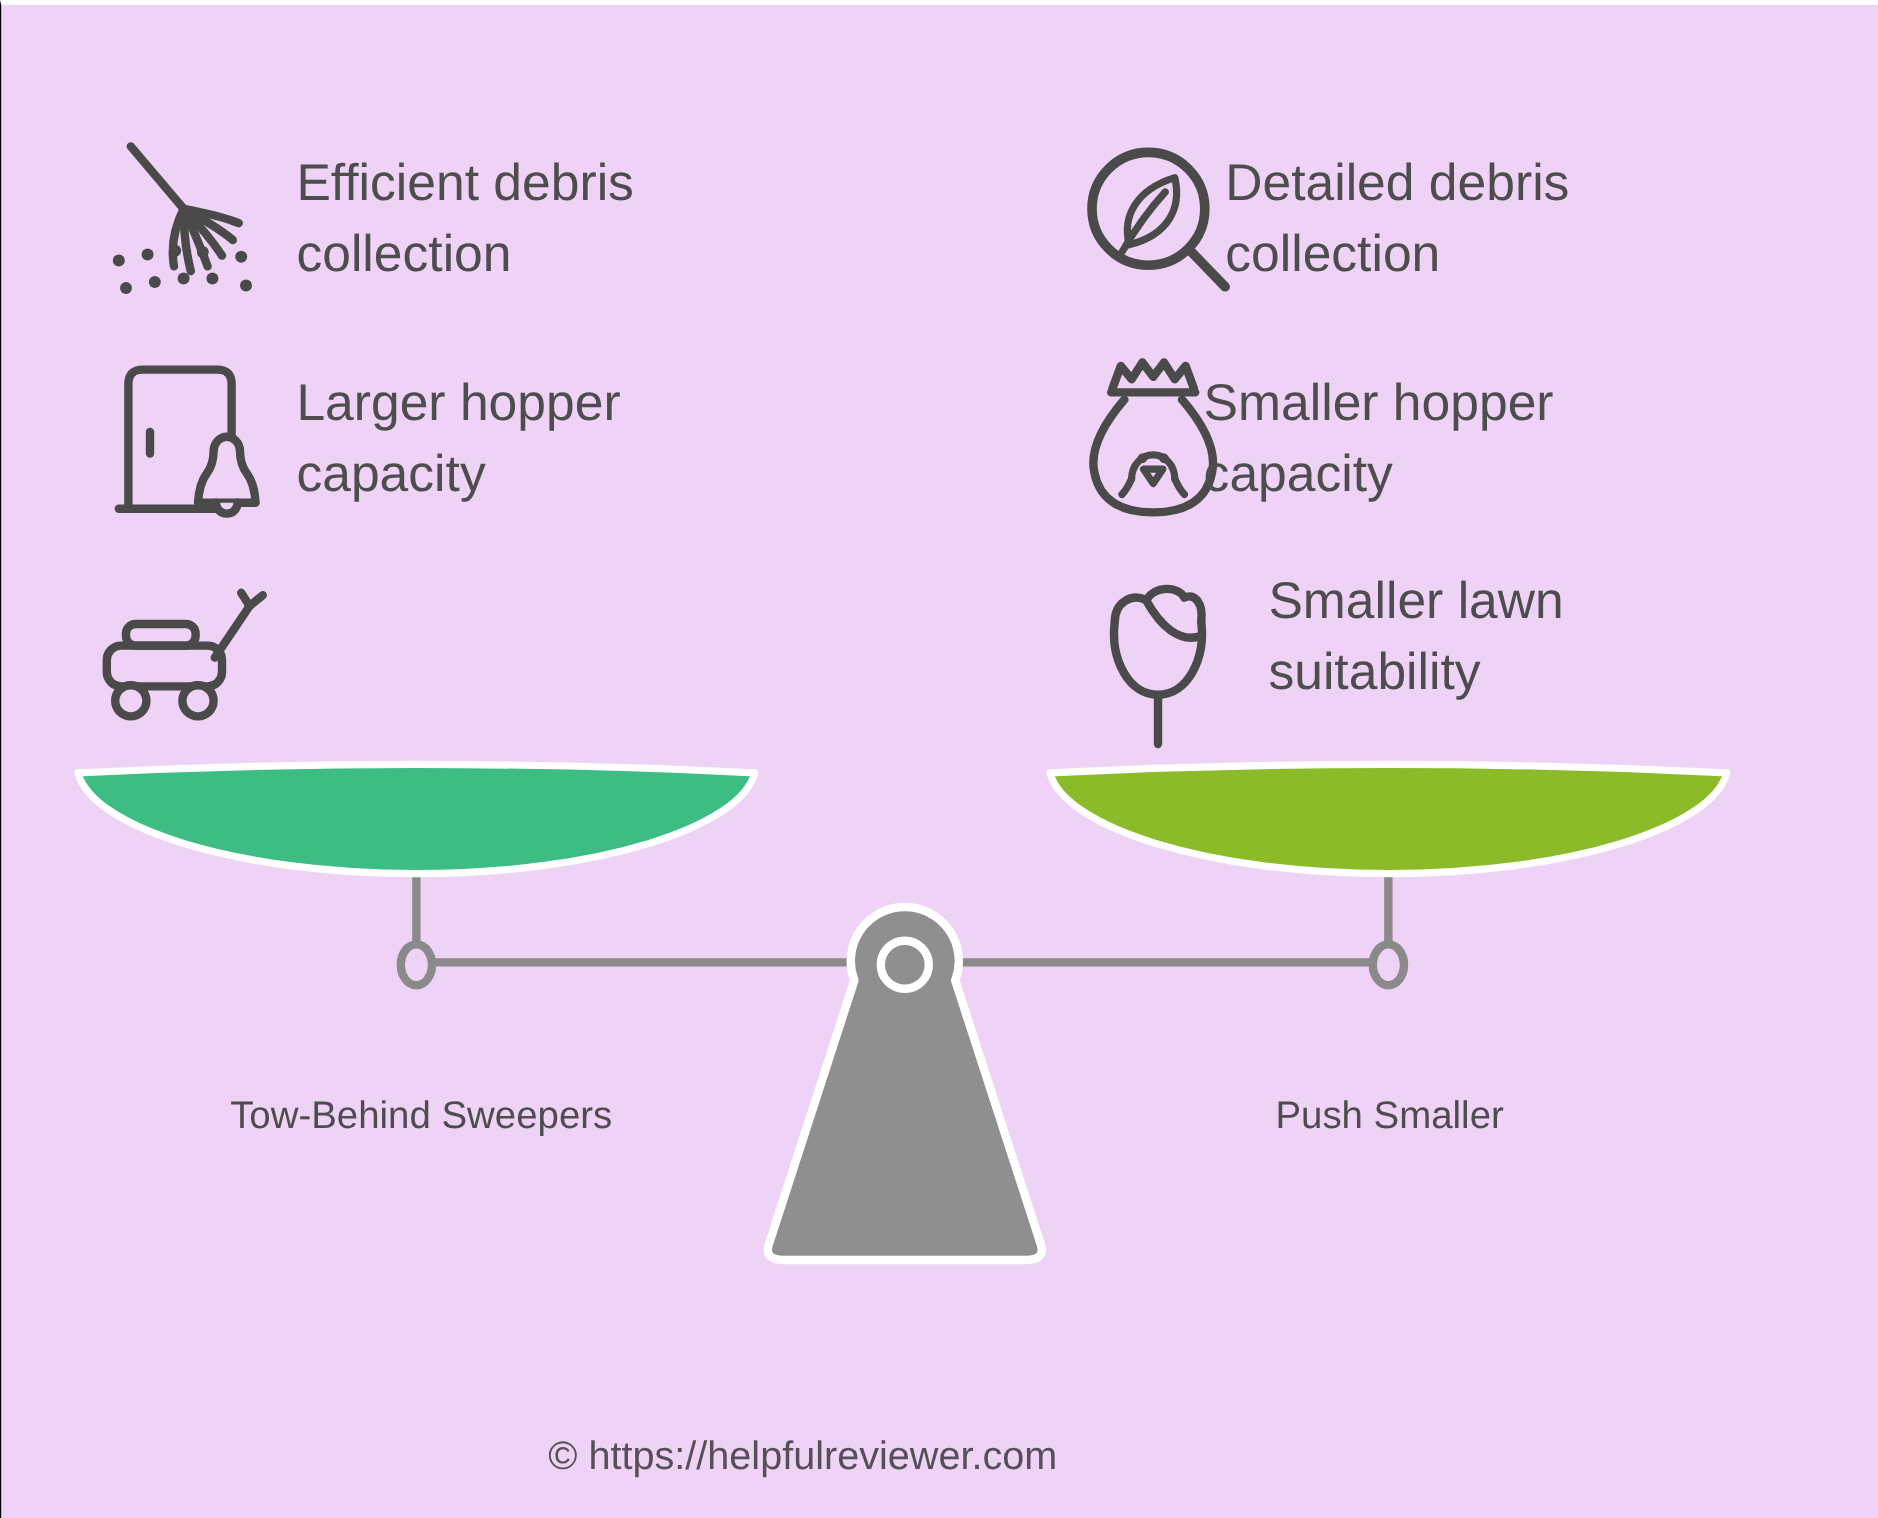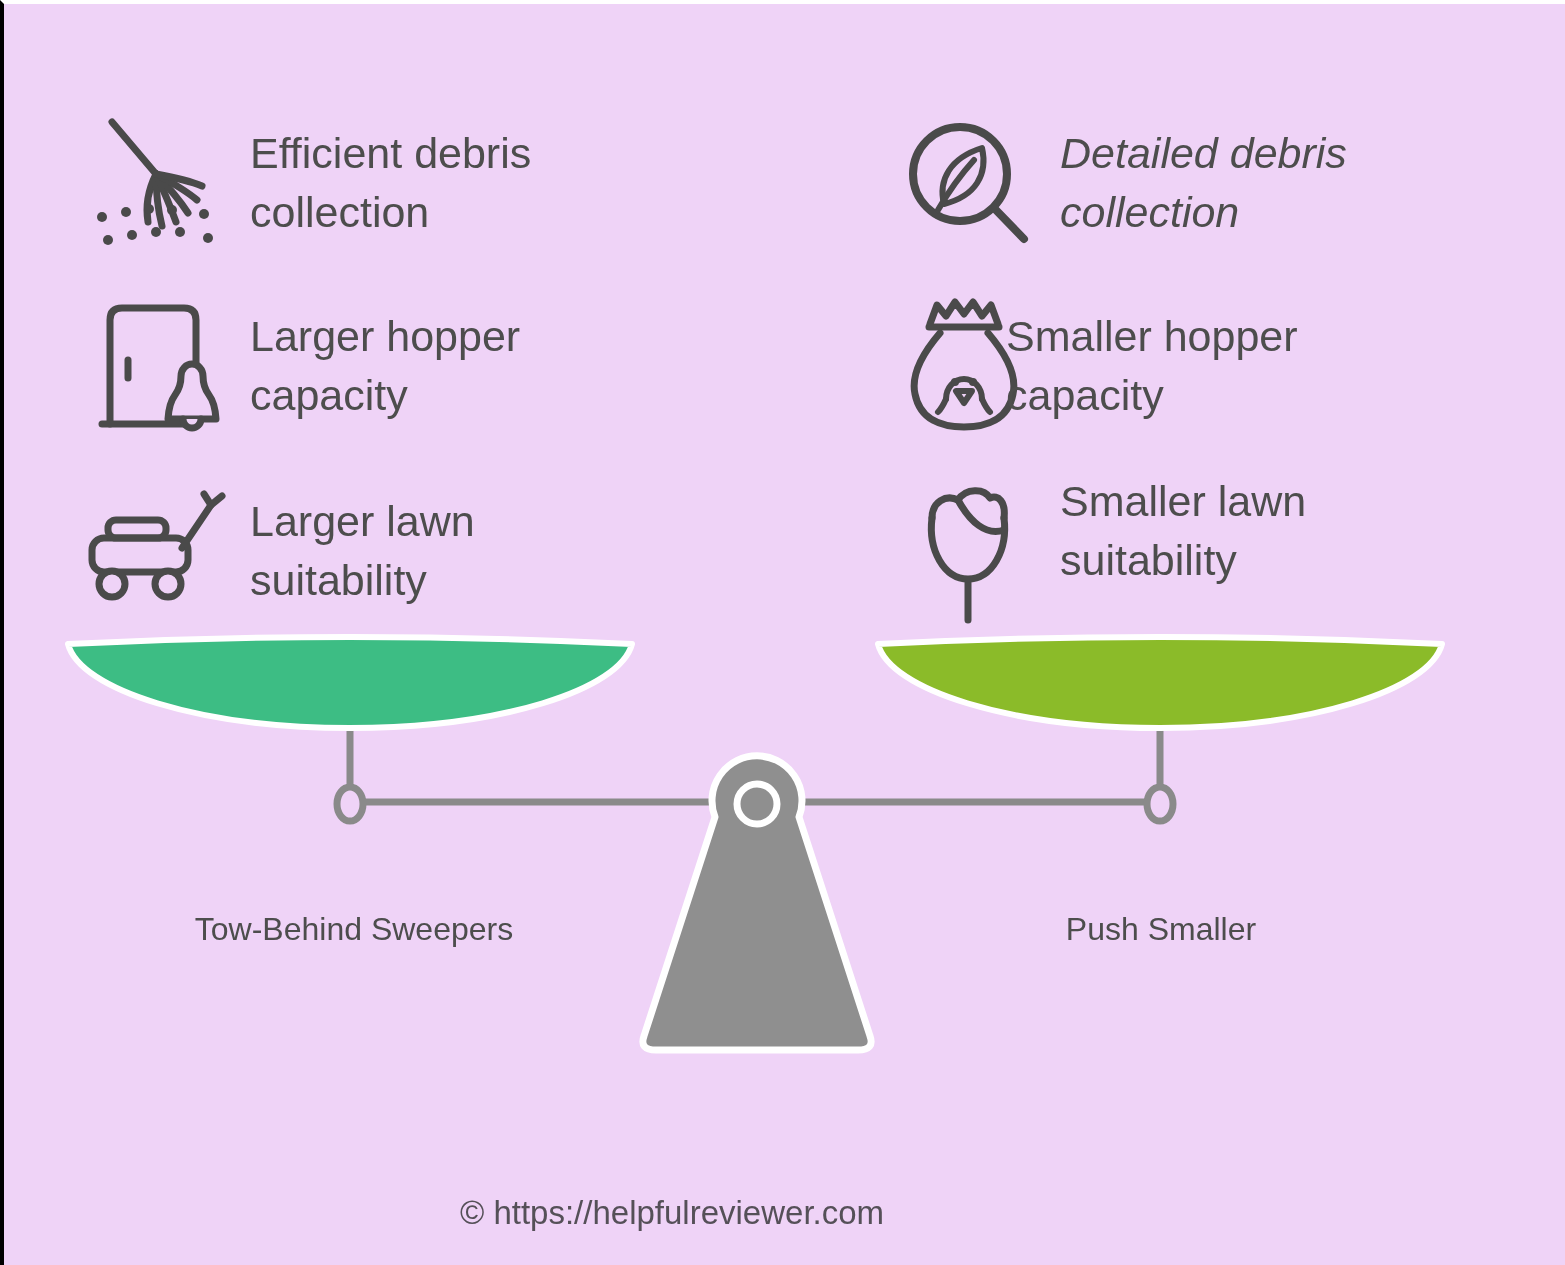--- a/index.html
+++ b/index.html
@@ -2,21 +2,21 @@
 <html><head>
 <meta charset="utf-8">
 <style>
   html, body { margin: 0; padding: 0; background: #ffffff; }
   .canvas {
     position: relative;
     width: 1565px;
     height: 1265px;
     background: #efd3f7;
     border-top: 4px solid #ffffff;
-    border-left: 4px solid #000000;
+    border-left: 1px solid #000000;
     box-sizing: border-box;
     font-family: "Liberation Sans", sans-serif;
     color: #4d4d4d;
     overflow: hidden;
   }
   .abs { position: absolute; }
   .feature-label {
     font-size: 43px;
     line-height: 59px;
     color: #4d4d4d;
@@ -109,35 +109,34 @@
         <path d="M 118 6 L 125 17 L 136 8"></path>
         <rect x="6" y="50" width="96" height="34" rx="12"></rect>
         <rect x="22" y="32" width="58" height="18" rx="8"></rect>
       </g>
       <g class="icon-stroke mask-fill">
         <circle cx="26" cy="96" r="13"></circle>
         <circle cx="82" cy="96" r="13"></circle>
       </g>
     </svg>
   </div>
-  <div class="abs feature-label" style="left:246px; top:488px;">Larger lawn suitability</div>
 
   <div class="abs" style="left:900px; top:114px;">
     <svg width="128" height="130" viewBox="0 0 128 130">
       <g class="icon-stroke" style="stroke-width:8;">
         <circle cx="56" cy="56" r="47"></circle>
         <line x1="90" y1="90" x2="120" y2="121"></line>
       </g>
       <g class="icon-stroke" style="stroke-width:6;">
         <path d="M 40 86 C 34 62 46 40 78 30 C 84 56 72 78 40 86 Z"></path>
         <path d="M 34 92 Q 50 64 70 42"></path>
       </g>
     </svg>
   </div>
-  <div class="abs feature-label" style="left:1056px; top:120px;font-style:italic;">Detailed debris collection</div>
+  <div class="abs feature-label" style="left:1020px; top:120px;">Detailed debris collection</div>
 
   <div class="abs" style="left:900px; top:292px;">
     <svg width="122" height="136" viewBox="0 0 122 136">
       <g class="icon-stroke">
         <path d="M 26 28 L 33 9 L 42 20 L 51 6 L 60 18 L 69 6 L 78 20 L 87 9 L 94 28"></path>
         <line x1="25" y1="31" x2="95" y2="31"></line>
         <path d="M 36 37 C 18 58 7 80 11 98 C 16 124 38 131 60 131 C 82 131 104 124 109 98 C 113 80 102 58 84 37"></path>
       </g>
       <g class="icon-stroke" style="stroke-width:6;">
         <path d="M 42 103 A 18 20 0 1 1 78 103"></path>

